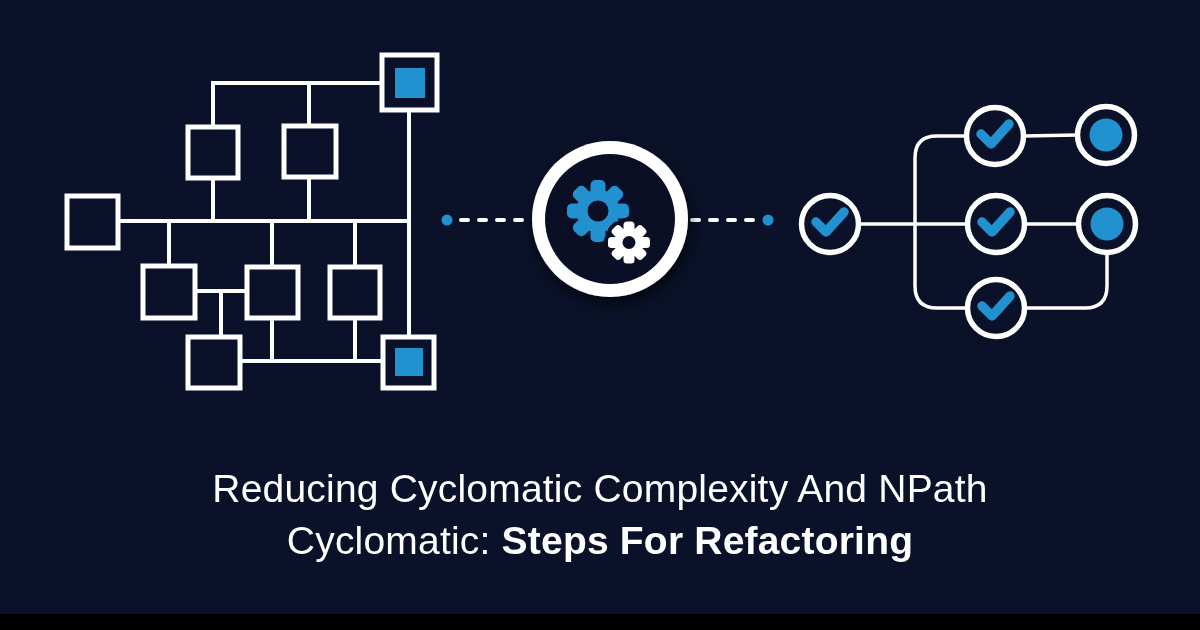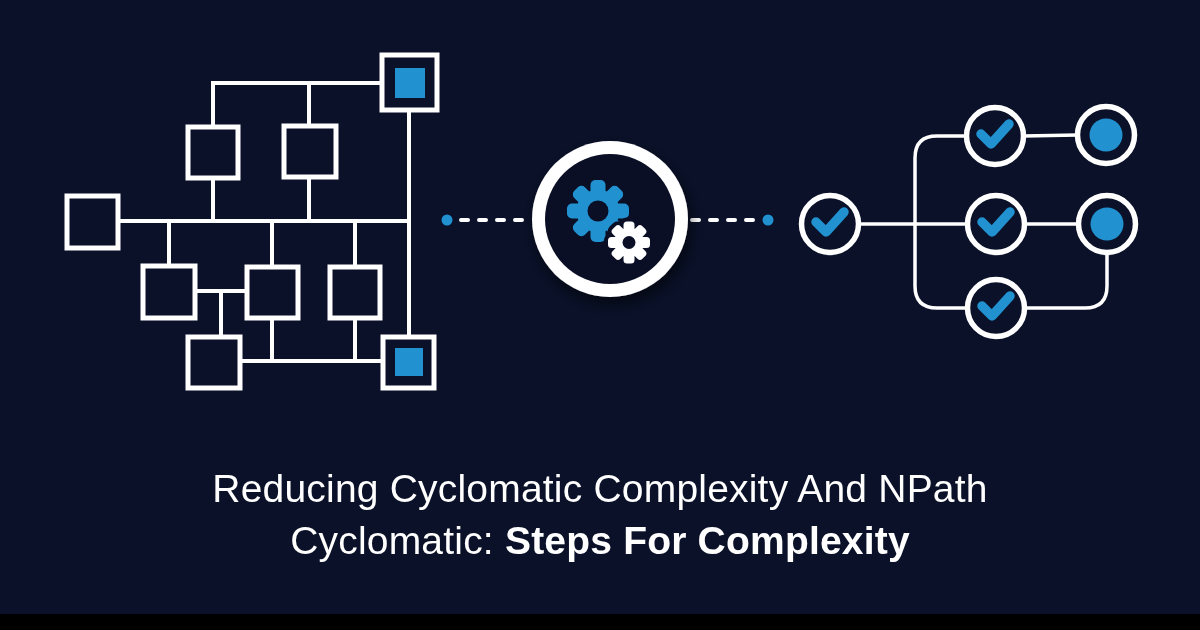--- a/index.html
+++ b/index.html
@@ -164,16 +164,16 @@
       </g>
       <g>
         <circle class="node-circle" cx="1107" cy="224" r="28.5"></circle>
         <circle class="dot" cx="1107" cy="224" r="16.5"></circle>
       </g>
     </g>
   </svg>
 
   <div class="title">
     <div>Reducing Cyclomatic Complexity And NPath</div>
-    <div><span>Cyclomatic: </span><b>Steps For Complexity</b></div>
+    <div><span>Cyclomatic: </span><b>Steps For Refactoring</b></div>
   </div>
 
 </div>
 
 </body></html>

